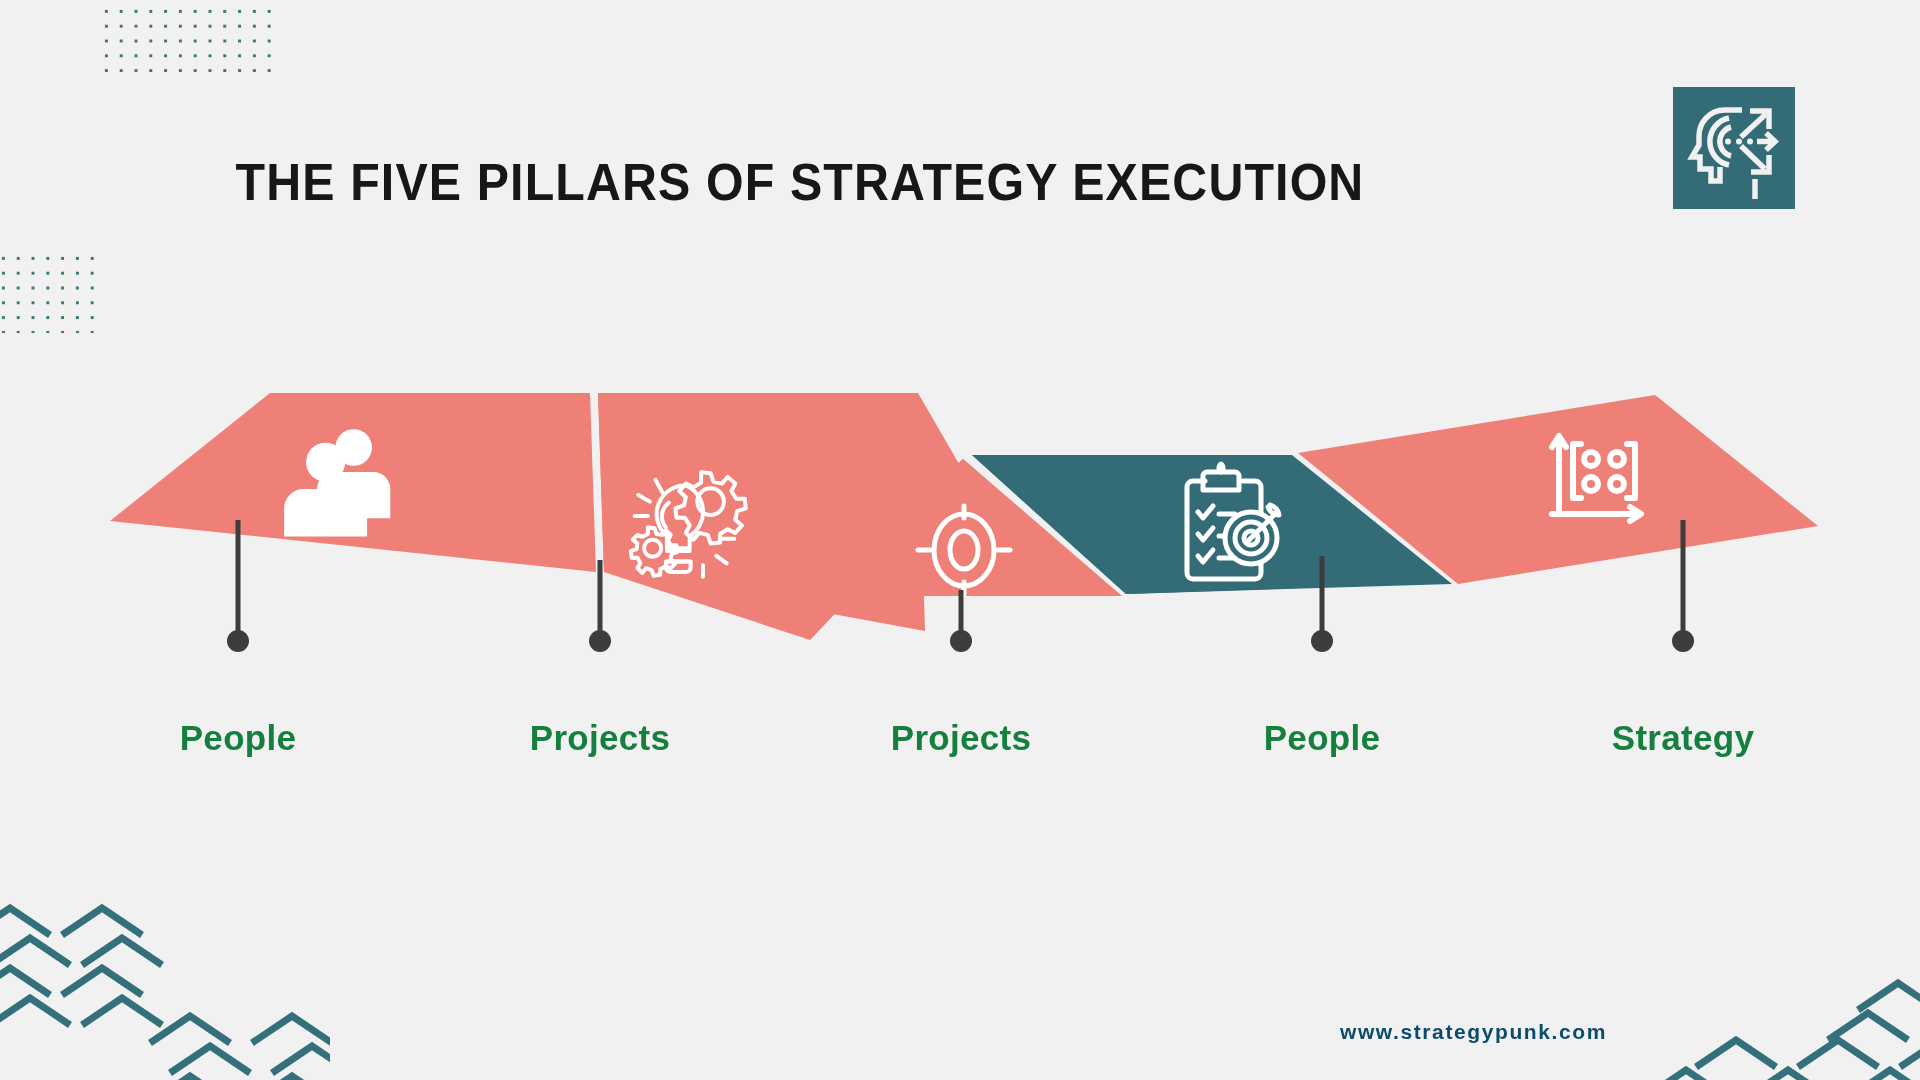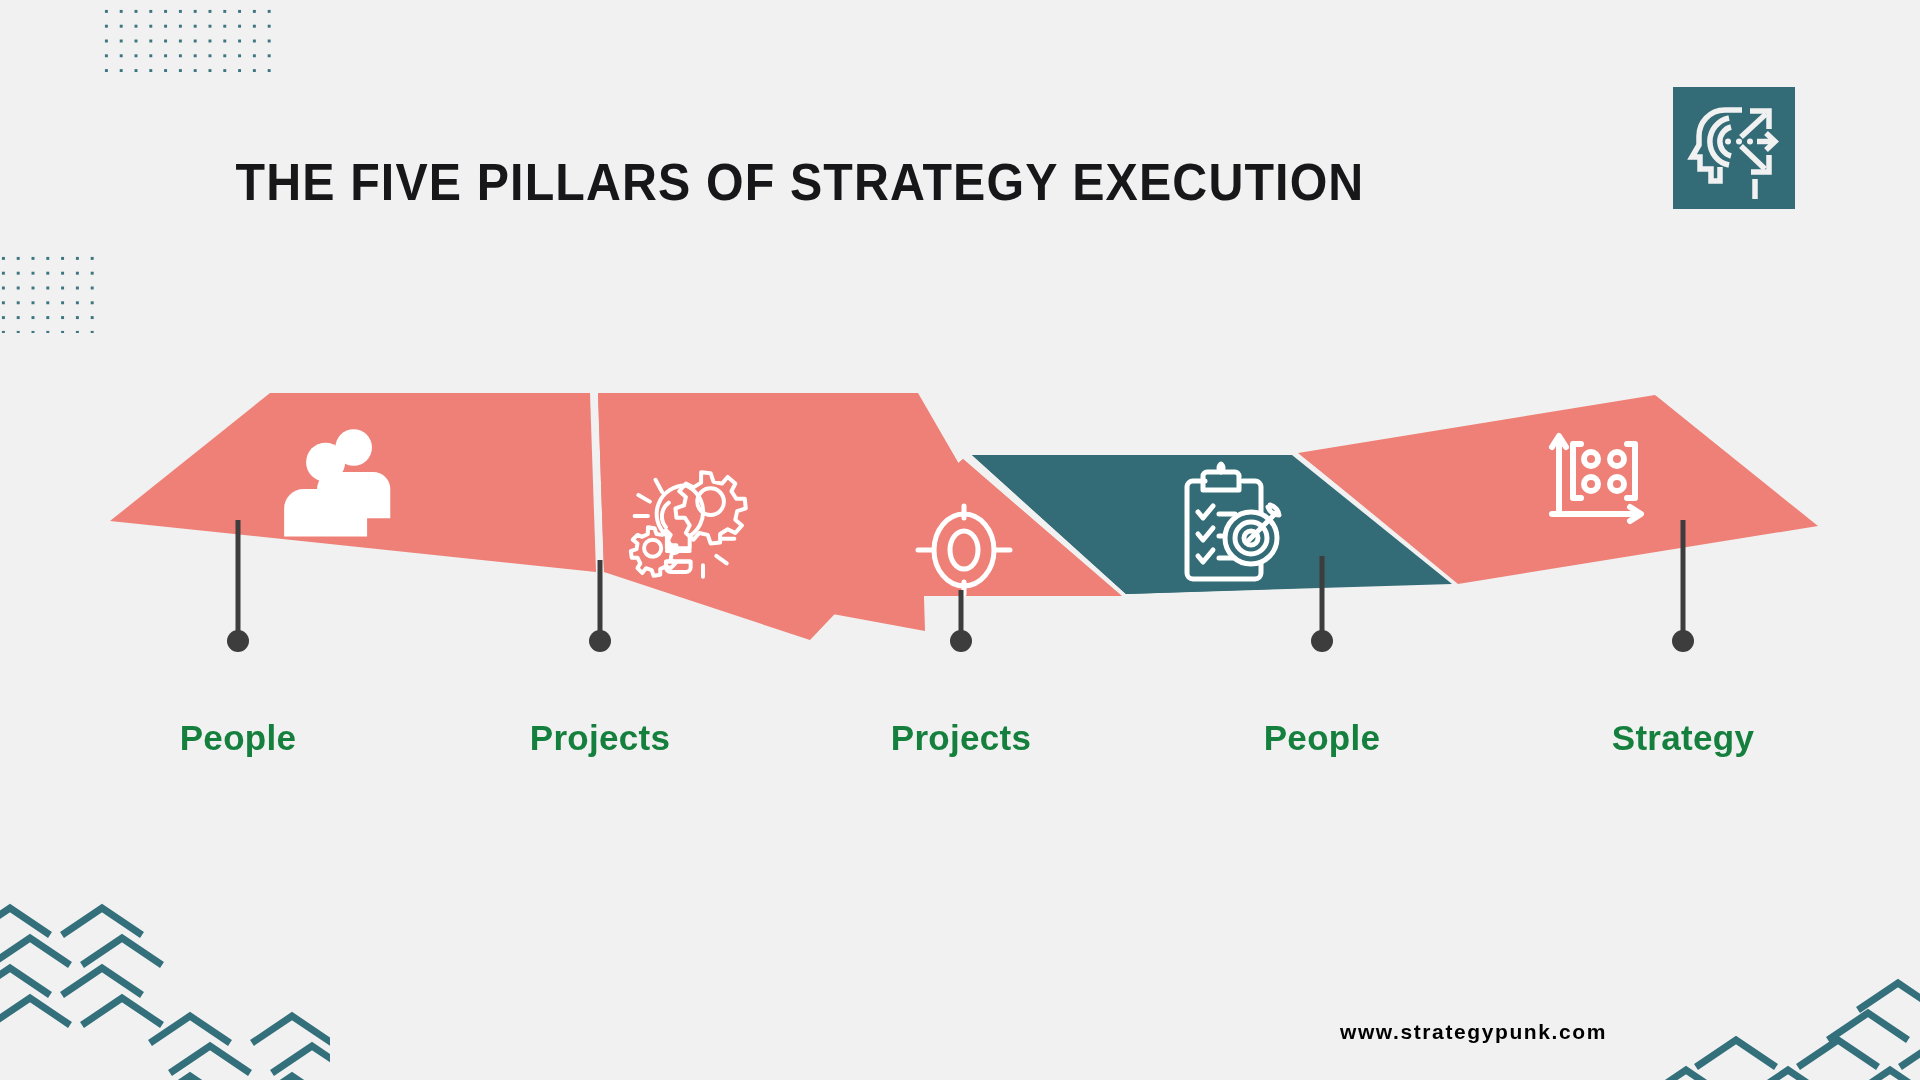--- a/index.html
+++ b/index.html
@@ -107,21 +107,21 @@
 
   
   #site-url {
     position: absolute;
     left: 1340px;
     top: 1020px;
     font-family: "Liberation Sans", sans-serif;
     font-weight: 700;
     font-size: 21px;
     letter-spacing: 1.6px;
-    color: #000000;
+    color: #0c4a6e;
     white-space: nowrap;
   }
 </style>
 </head>
 <body>
 
 <div id="canvas">
 
   <div class="deco dotgrid" id="dots-top"></div>
   <div class="deco dotgrid" id="dots-left"></div>

